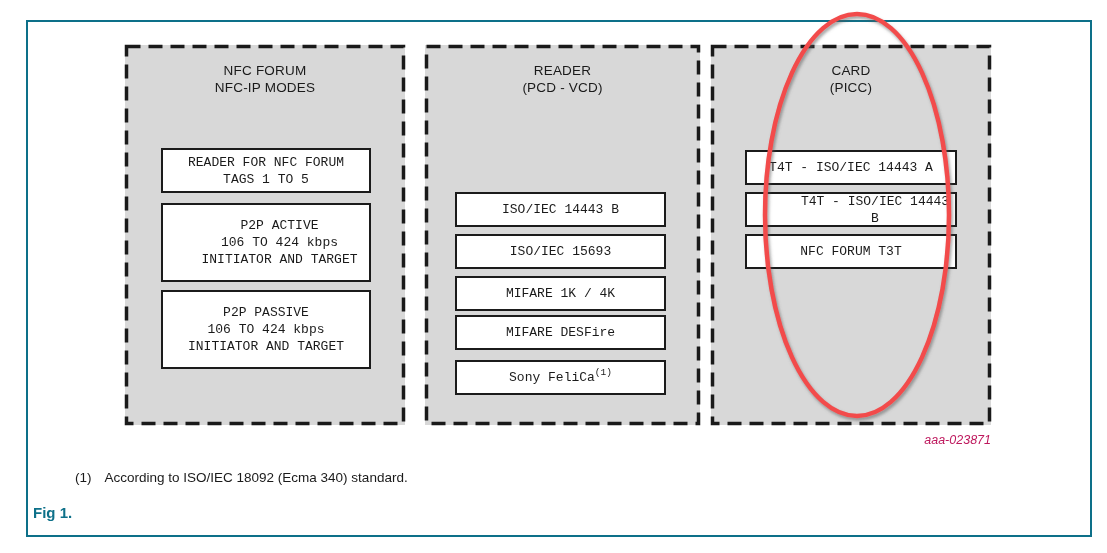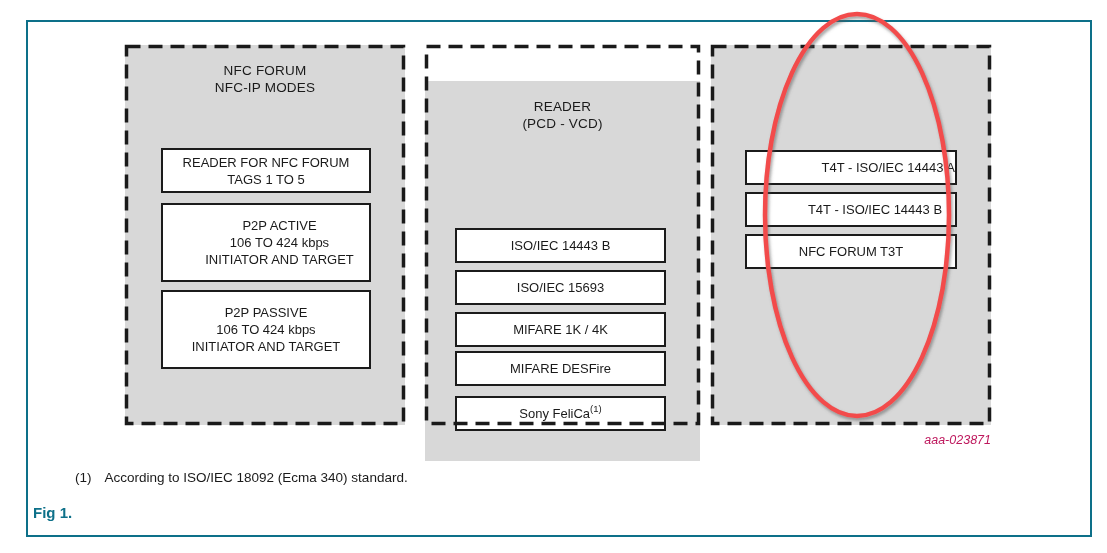--- a/index.html
+++ b/index.html
@@ -11,41 +11,41 @@
   html,body{margin:0;padding:0;background:#ffffff;}
   body{width:1107px;height:553px;overflow:hidden;
        font-family:"Liberation Sans", sans-serif;color:var(--ink);}
   .page{position:relative;width:971px;height:553px;background:#fff;}
 
   .frame{position:absolute;left:26px;top:20px;width:1066px;height:517px;
          border:2px solid var(--teal);box-sizing:border-box;}
 
   .group{position:absolute;top:45px;height:380px;background:var(--grey);}
   .group1{left:125px;width:280px;}
-  .group2{left:425px;width:275px;margin-top:36px;}
+  .group2{left:425px;width:275px;}
   .group3{left:711px;width:280px;}
 
   .group-title{position:absolute;top:17px;left:0;right:0;text-align:center;
                font-size:13.5px;line-height:17px;letter-spacing:.2px;}
 
   .node{position:absolute;background:#ffffff;border:2.5px solid #1b1b1b;
         box-sizing:border-box;display:flex;flex-direction:column;
         align-items:center;justify-content:center;text-align:center;
-        font-size:13px;line-height:17px;}
+        font-size:13px;line-height:17px;font-family:Liberation Mono, monospace;}
   
   .g1-a{left:36px;top:103px;width:210px;height:45px;}
   .g1-b{left:36px;top:158px;width:210px;height:79px;padding-left:27px;}
   .g1-c{left:36px;top:245px;width:210px;height:79px;}
   
   .g2 .node{left:30px;width:211px;height:35px;}
   .g2-1{top:105px;} .g2-2{top:147px;} .g2-3{top:189px;}
   .g2-4{top:231px;} .g2-5{top:270px;} .g2-6{top:315px;}
   
   .g3 .node{left:34px;width:212px;height:35px;}
-  .g3-1{top:105px;align-items:flex-end;} .g3-2{top:147px;padding-left:48px;} .g3-3{top:189px;}
+  .g3-1{top:105px;} .g3-2{top:147px;padding-left:48px;} .g3-3{top:189px;}
 
   sup.fnref{font-size:9.5px;line-height:0;vertical-align:6px;}
 
   .overlay{position:absolute;left:0;top:0;width:1107px;height:553px;
            pointer-events:none;}
 
   .artwork-id{position:absolute;left:850px;top:433px;width:141px;
               text-align:right;font-style:italic;font-size:12.5px;color:#be185d;}
 
   .footnote{position:absolute;left:75px;top:470px;display:flex;gap:13px;
@@ -97,20 +97,24 @@
     </div>
     <div class="node g2-5">
       <span>MIFARE DESFire</span>
     </div>
     <div class="node g2-6">
       <span><span>Sony FeliCa</span><sup class="fnref">(1)</sup></span>
     </div>
   </section>
 
   <section class="group group3 g3">
+    <div class="group-title">
+      <div>CARD</div>
+      <div>(PICC)</div>
+    </div>
     <div class="node g3-1">
       <span>T4T - ISO/IEC 14443 A</span>
     </div>
     <div class="node g3-2">
       <span>T4T - ISO/IEC 14443 B</span>
     </div>
     <div class="node g3-3">
       <span>NFC FORUM T3T</span>
     </div>
   </section>

